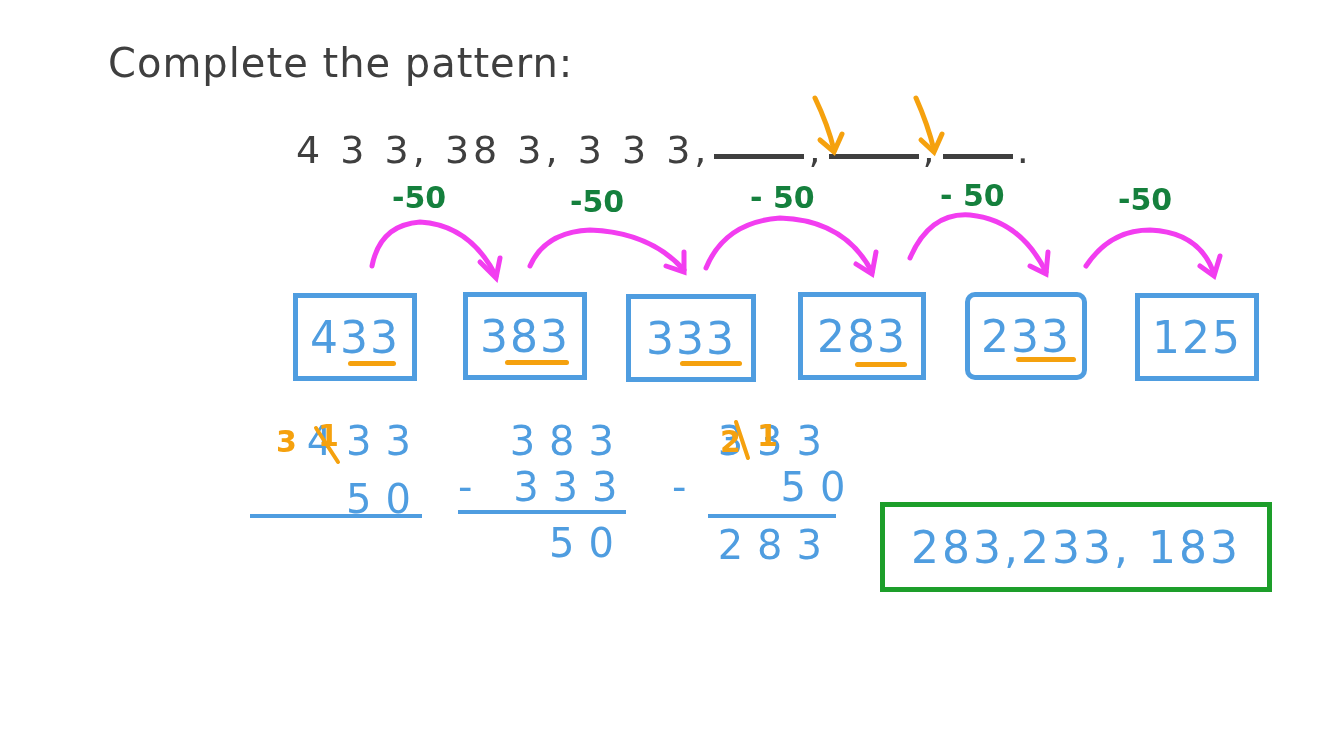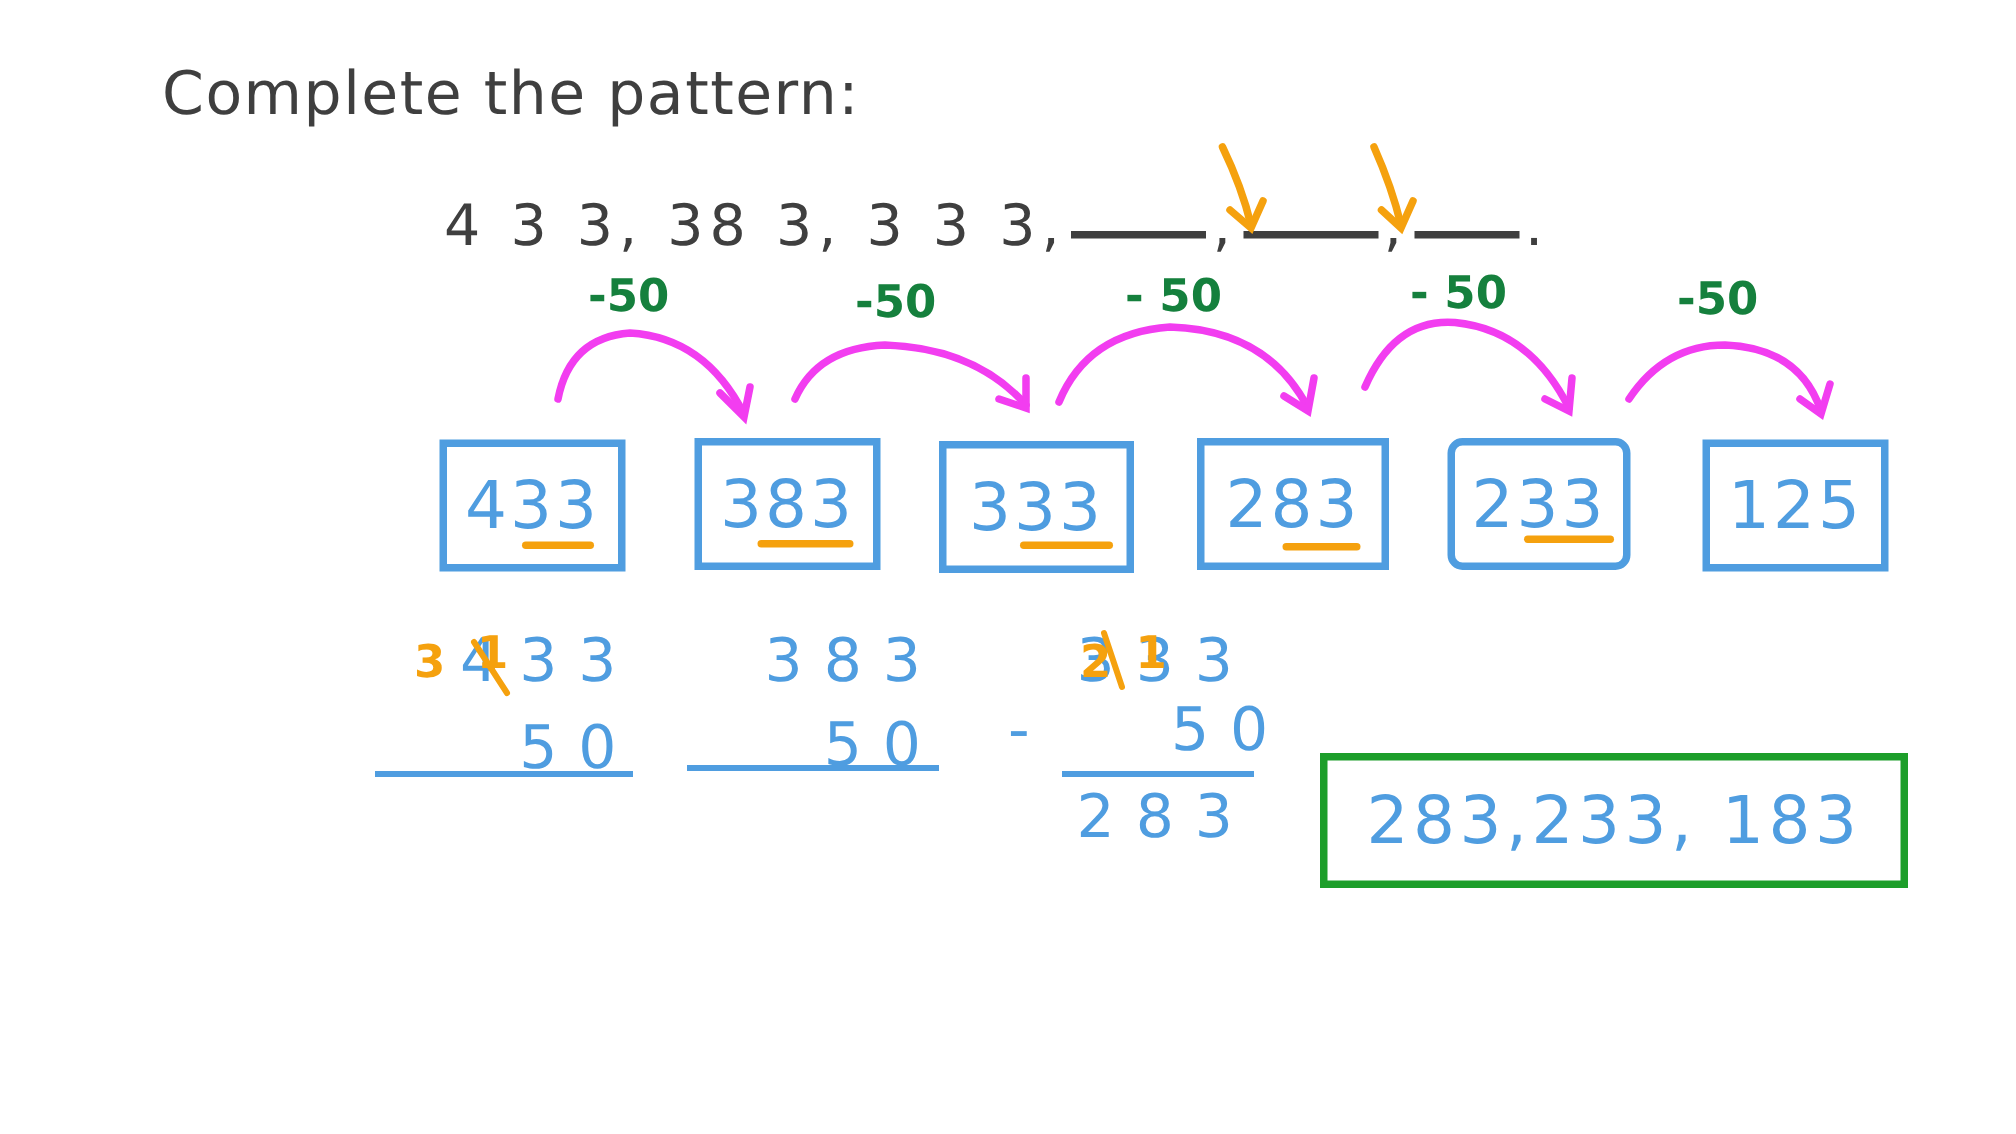--- a/index.html
+++ b/index.html
@@ -89,20 +89,21 @@
 <div class="abs" style="left:250px; top:418px; width:175px;">
   <div class="calc">433</div>
   <div class="rule" style="left:0; top:96px; width:172px;"></div>
   <div class="calc" style="margin-top:12px;">50</div>
 </div>
 <div class="abs carry" style="left:276px; top:424px;">3</div>
 <div class="abs carry" style="left:318px; top:418px;">1</div>
 
 <div class="abs" style="left:458px; top:418px; width:170px;">
   <div class="calc">383</div>
+  <div class="calc"><span>-</span>&nbsp;<span>333</span></div>
   <div class="rule" style="left:0; top:92px; width:168px;"></div>
   <div class="calc" style="margin-top:10px;">50</div>
 </div>
 
 <div class="abs" style="left:672px; top:418px; width:164px;">
   <div class="calc">333</div>
   <div class="calc"><span>-</span>&nbsp;&nbsp;&nbsp;<span>50</span></div>
   <div class="rule" style="left:36px; top:96px; width:128px;"></div>
   <div class="calc" style="margin-top:12px;">283</div>
 </div>

